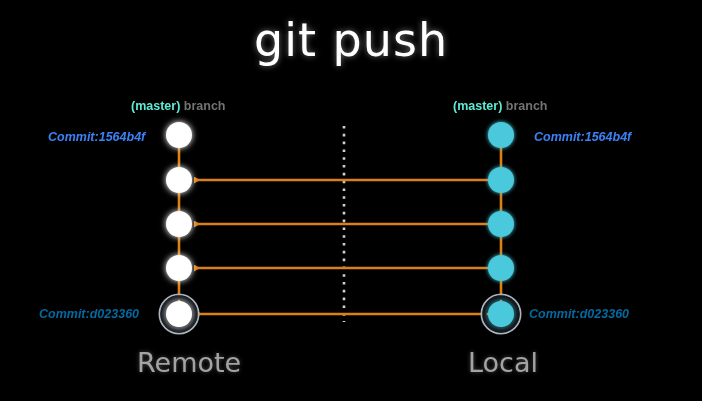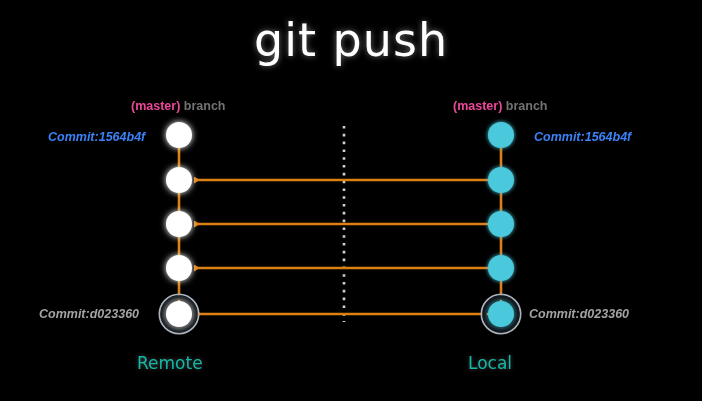--- a/index.html
+++ b/index.html
@@ -49,38 +49,38 @@
   }
 
   
   .branch-label {
     position: absolute;
     font-size: 12.5px;
     font-weight: bold;
     white-space: nowrap;
     line-height: 15px;
   }
-  .branch-label .br-name { color: #ec4899; }
+  .branch-label .br-name { color: #5eead4; }
   .branch-label .br-word { color: #737373; }
 
   .commit-label {
     position: absolute;
     font-size: 12.5px;
     font-style: italic;
     font-weight: bold;
     white-space: nowrap;
     line-height: 15px;
   }
   .commit-top { color: #3b82f6; }
-  .commit-head { color: #a3a3a3; }
+  .commit-head { color: #0369a1; }
 
   .side-label {
     position: absolute;
-    font-size: 17px;
-    color: #14b8a6;
+    font-size: 27px;
+    color: #a3a3a3;
     font-weight: 400;
     white-space: nowrap;
     font-family: "DejaVu Sans", sans-serif;
     line-height: 32px;
     text-shadow: 0 0 4px rgba(255,255,255,0.30);
   }
 
   
   #branch-left   { left: 131px; top: 99px; }
   #branch-right  { left: 453px; top: 99px; }

